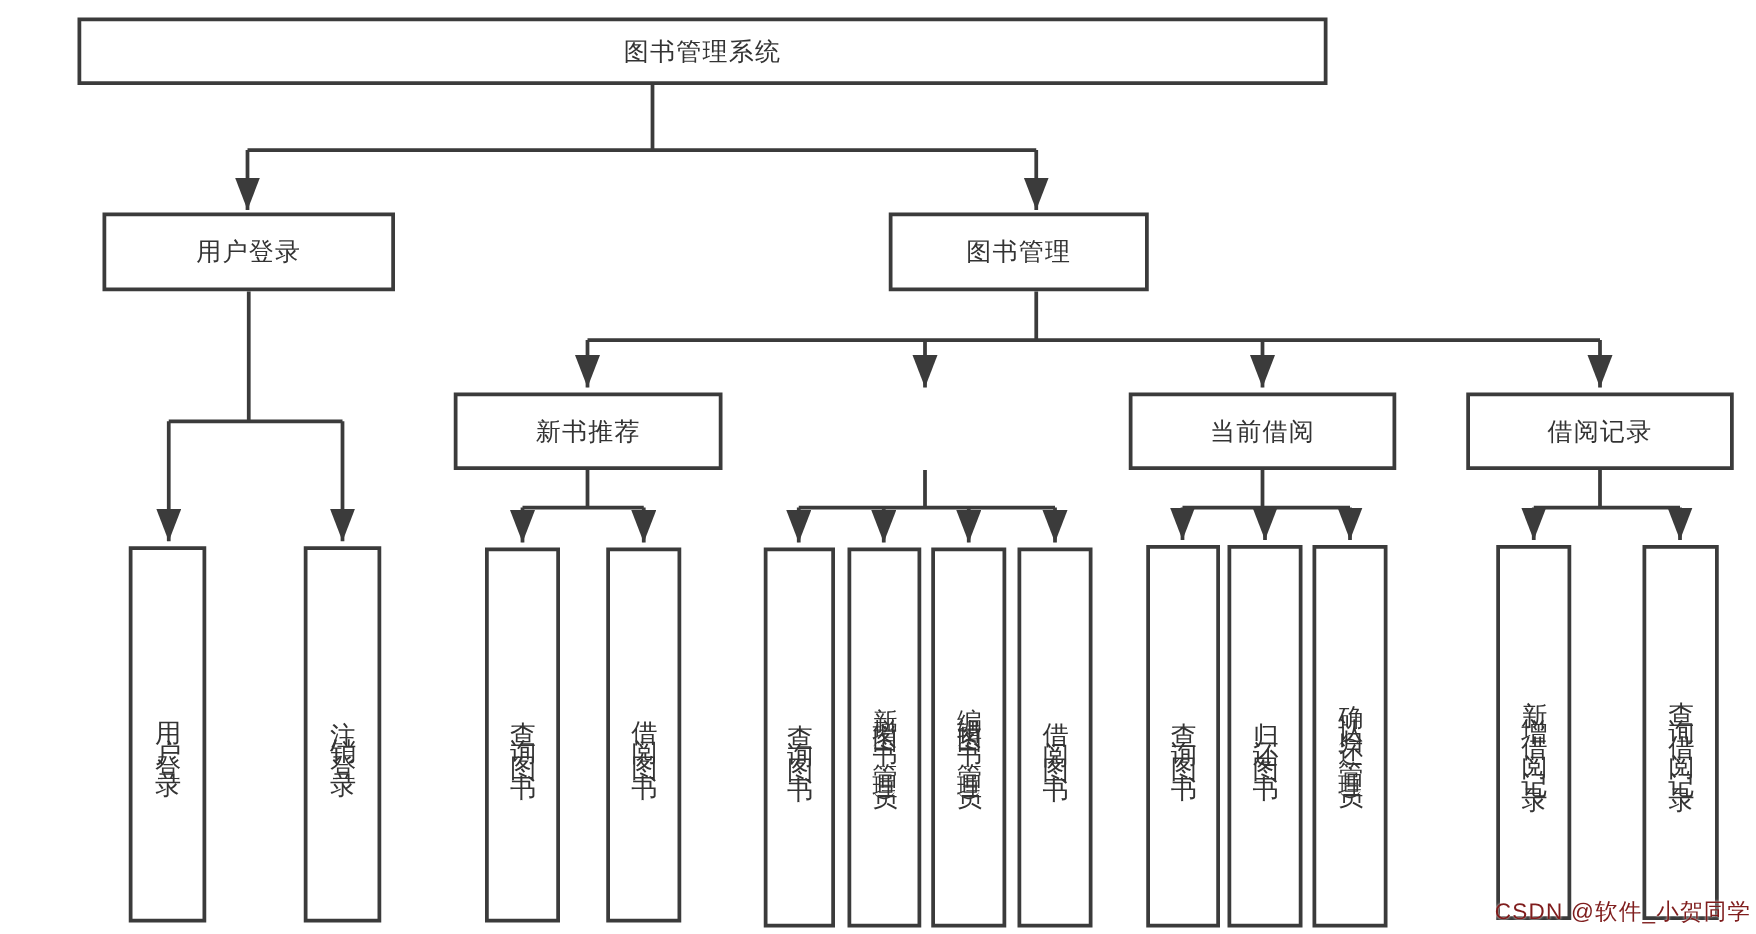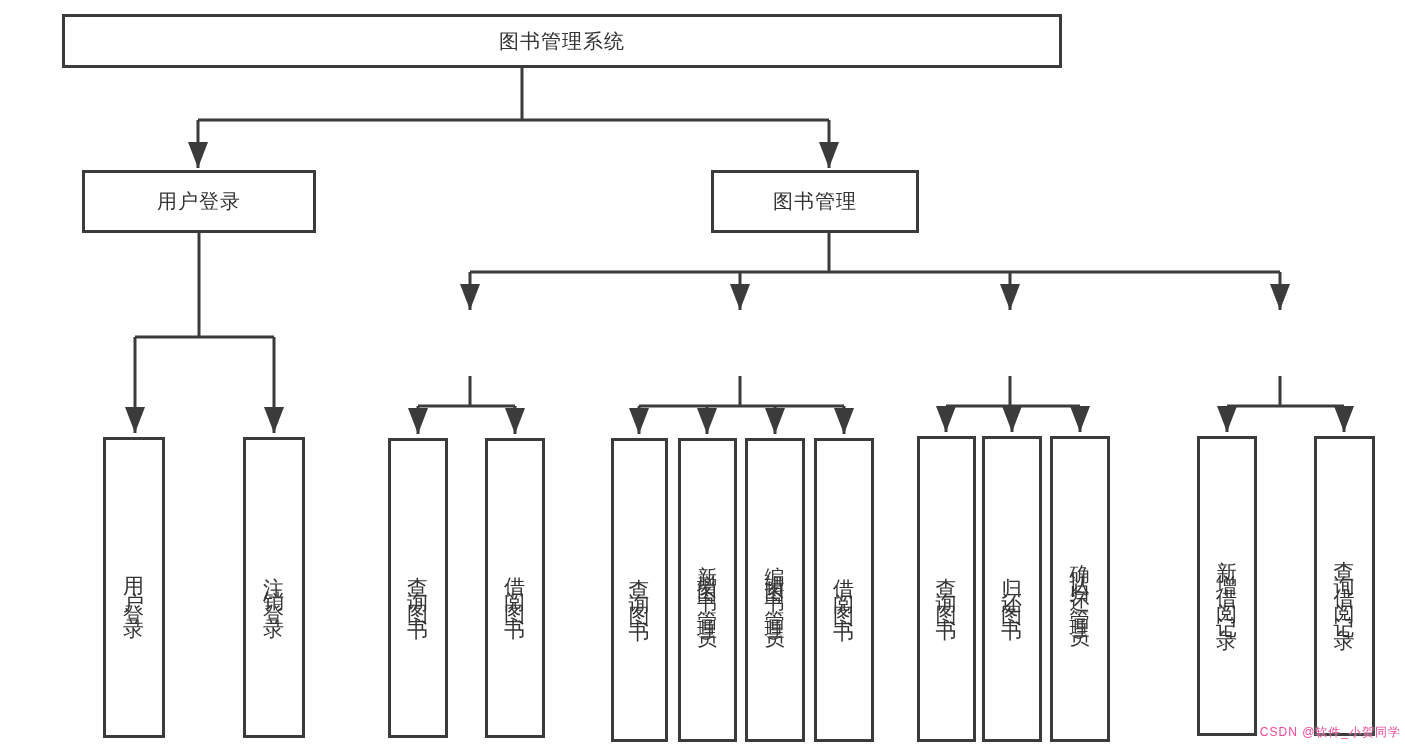--- a/index.html
+++ b/index.html
@@ -35,22 +35,22 @@
   }
   .vnode.dense{
     letter-spacing:9px;
     font-size:20px;
   }
   .watermark{
     position:absolute;
     right:4px;
     bottom:6px;
     z-index:3;
-    font-size:12px;
-    color:#ec4899;
+    font-size:18px;
+    color:#7f1d1d;
     text-shadow:0 0 2px #ffffff;
     letter-spacing:1px;
   }
 </style>
 </head>
 <body>
 
 <div class="stage">
 
   <svg class="wires" width="1405" height="747" viewBox="0 0 1405 747">
@@ -94,20 +94,23 @@
       <path d="M1227,406 V432" marker-end="url(#arrowhead)"></path>
       <path d="M1344,406 V432" marker-end="url(#arrowhead)"></path>
     </g>
   </svg>
 
   <div class="node hnode" style="left:22px;top:14px;width:1000px;height:54px;margin-left:40px;">图书管理系统</div>
 
   <div class="node hnode" style="left:82px;top:170px;width:234px;height:63px;">用户登录</div>
   <div class="node hnode" style="left:711px;top:170px;width:208px;height:63px;">图书管理</div>
 
+  <div class="node hnode" style="left:363px;top:314px;width:215px;height:62px;">新书推荐</div>
+  <div class="node hnode" style="left:903px;top:314px;width:214px;height:62px;">当前借阅</div>
+  <div class="node hnode" style="left:1173px;top:314px;width:214px;height:62px;">借阅记录</div>
 
   <div class="node vnode" style="left:103px;top:437px;width:62px;height:301px;">用户登录</div>
   <div class="node vnode" style="left:243px;top:437px;width:62px;height:301px;">注销登录</div>
 
   <div class="node vnode" style="left:388px;top:438px;width:60px;height:300px;">查询图书</div>
   <div class="node vnode" style="left:485px;top:438px;width:60px;height:300px;">借阅图书</div>
 
   <div class="node vnode" style="left:611px;top:438px;width:57px;height:304px;">查询图书</div>
   <div class="node vnode dense" style="left:678px;top:438px;width:59px;height:304px;">新增图书（管理员）</div>
   <div class="node vnode dense" style="left:745px;top:438px;width:60px;height:304px;">编辑图书（管理员）</div>

